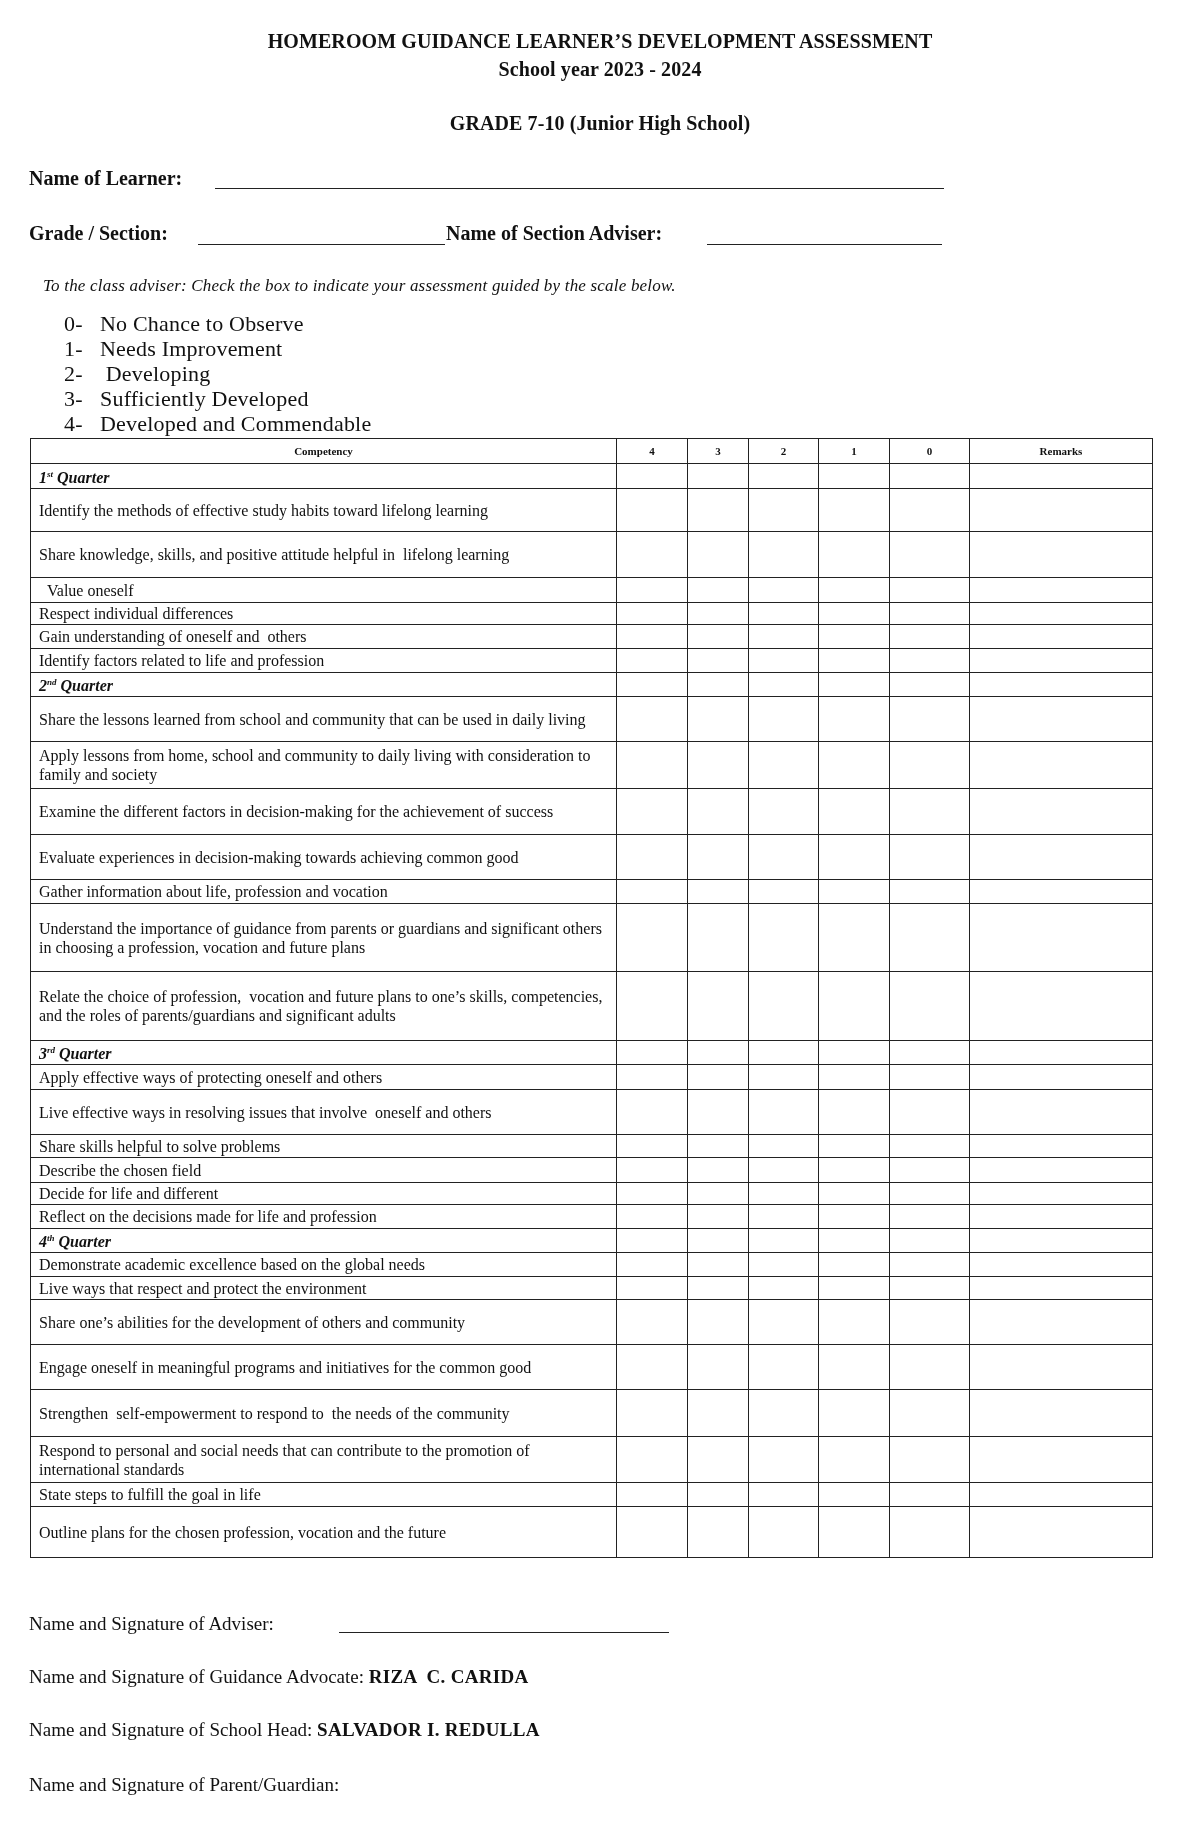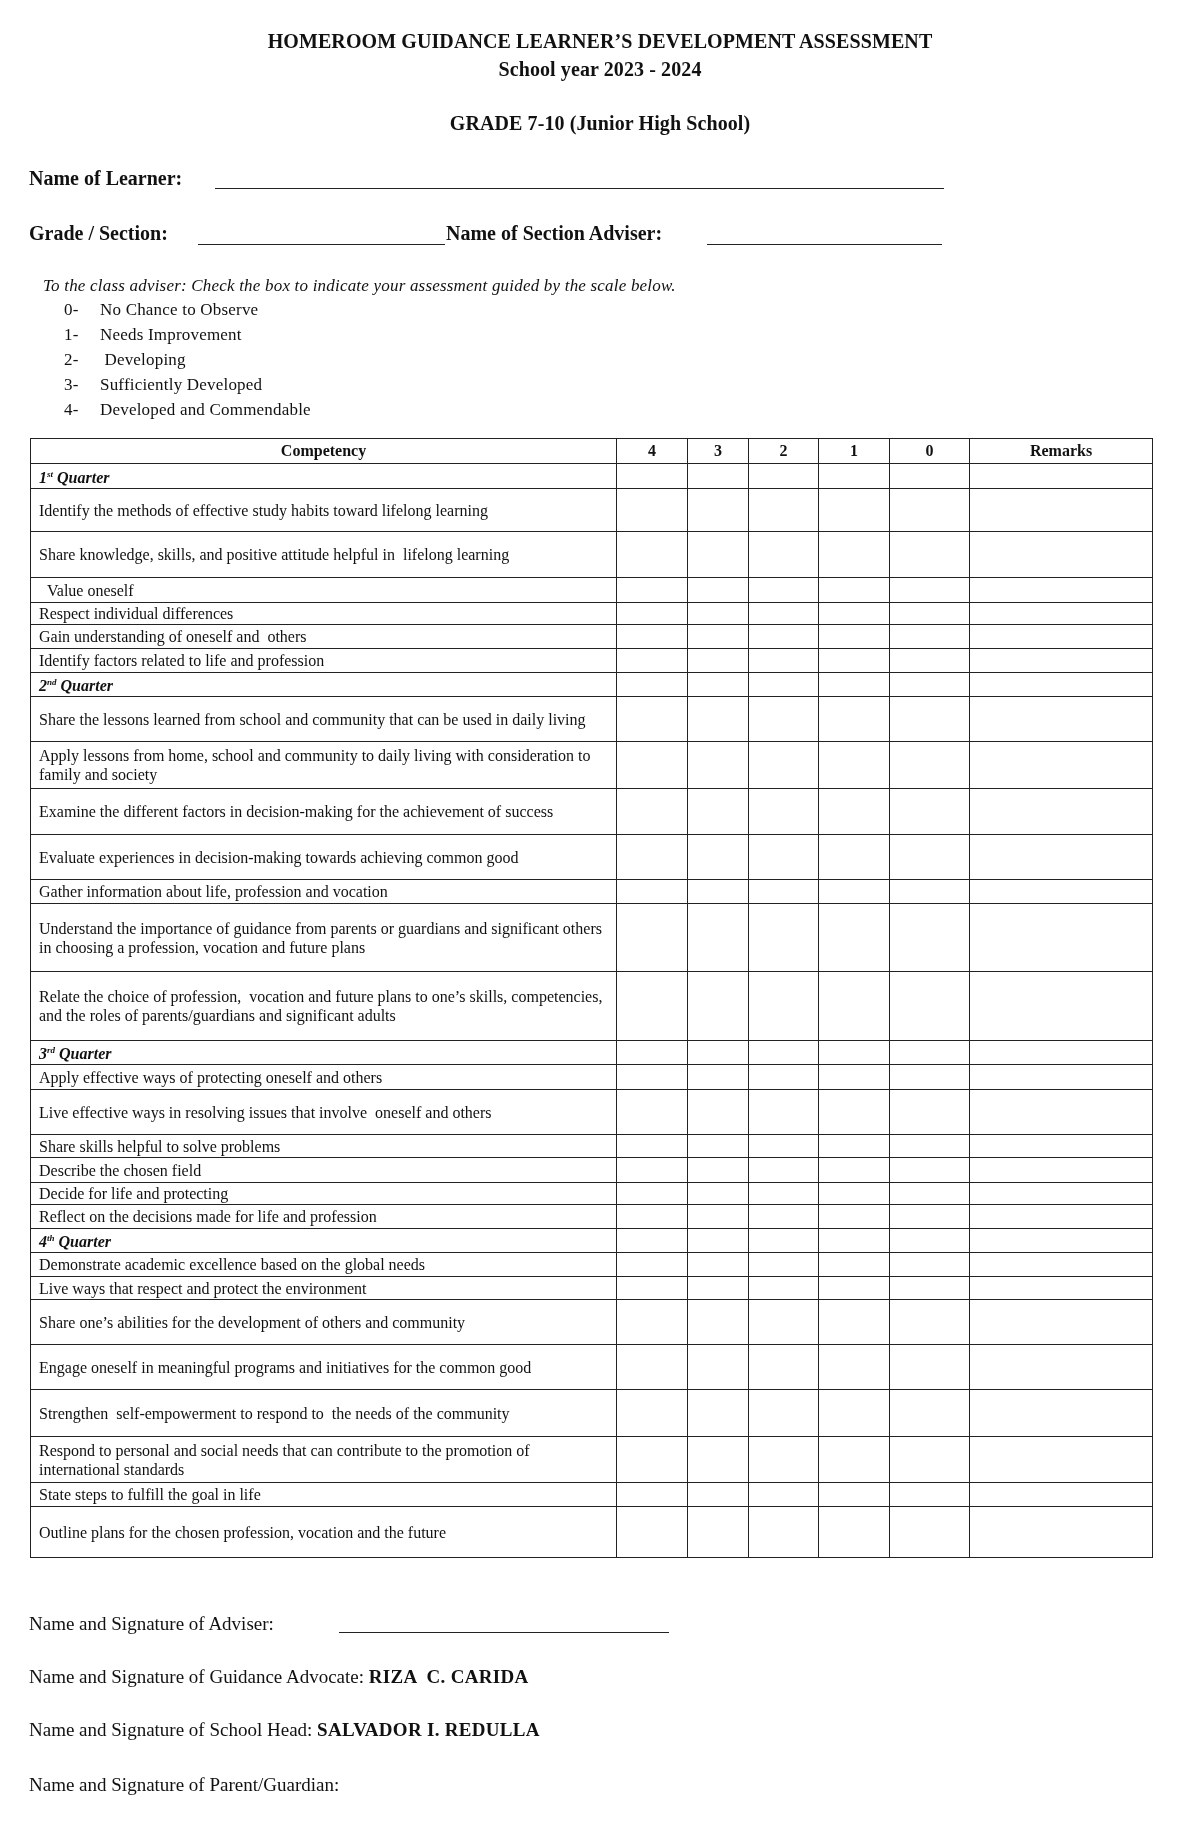--- a/index.html
+++ b/index.html
@@ -3,25 +3,25 @@
 <meta charset="utf-8">
 <style>
   html, body { margin:0; padding:0; background:#ffffff; }
   body { width:1200px; height:1835px; position:relative; overflow:hidden; color:#111111;
          font-family:"Liberation Serif", "DejaVu Serif", serif; }
   .abs { position:absolute; white-space:nowrap; }
   .title { left:0; width:1200px; text-align:center; font-weight:bold; font-size:20px; letter-spacing:0.1px; }
   .label { font-size:20px; font-weight:bold; }
   .uline { position:absolute; border-bottom:1.6px solid #222; height:0; }
   .instr { font-size:17px; font-style:italic; letter-spacing:0.2px; }
-  .scale { font-size:17px; letter-spacing:0.2px; }
+  .scale { font-size:22px; letter-spacing:0.2px;margin-top:11px; }
   .scale .num { display:inline-block; width:36px; }
   table.grid { position:absolute; left:30px; top:438px; border-collapse:collapse; table-layout:fixed; width:1122px; }
   table.grid td, table.grid th { border:1.5px solid #222; padding:0; font-size:16px; vertical-align:middle; }
-  table.grid th { font-weight:bold; font-size:16px; text-align:center; height:24px; }
+  table.grid th { font-weight:bold; font-size:11px; text-align:center; height:24px; }
   table.grid td.comp { padding:0 8px; line-height:19px; white-space:normal; text-align:left; }
   table.grid tr.q td.comp { font-weight:bold; font-style:italic; font-size:16px; padding-left:8px; }
   table.grid tr.q sup { font-size:9px; }
   table.grid td.cell { }
   .sig { font-size:19px; }
   .sig b { font-weight:bold; letter-spacing:0.3px; }
 </style>
 </head>
 <body>
 
@@ -240,21 +240,21 @@
       <tr style="height: 25px;">
         <td class="comp" style="white-space: pre-wrap;">Describe the chosen field</td>
         <td class="cell"></td>
         <td class="cell"></td>
         <td class="cell"></td>
         <td class="cell"></td>
         <td class="cell"></td>
         <td class="cell"></td>
       </tr>
       <tr style="height: 22px;">
-        <td class="comp" style="white-space: pre-wrap;">Decide for life and protecting</td>
+        <td class="comp" style="white-space: pre-wrap;">Decide for life and different</td>
         <td class="cell"></td>
         <td class="cell"></td>
         <td class="cell"></td>
         <td class="cell"></td>
         <td class="cell"></td>
         <td class="cell"></td>
       </tr>
       <tr style="height: 24px;">
         <td class="comp" style="white-space: pre-wrap;">Reflect on the decisions made for life and profession</td>
         <td class="cell"></td>

